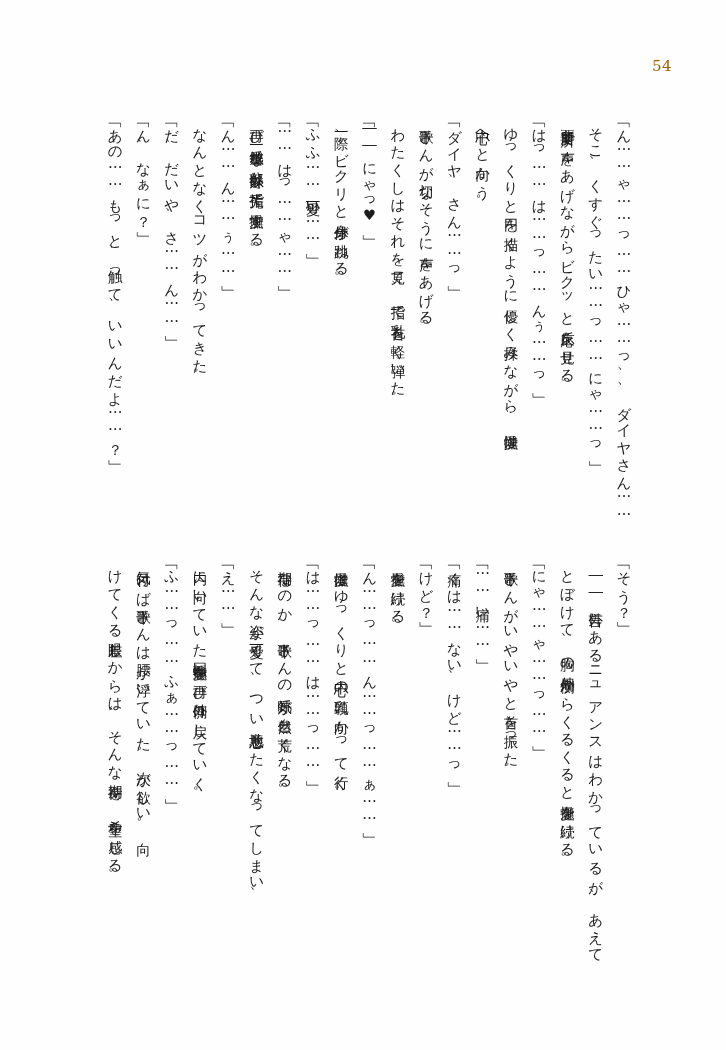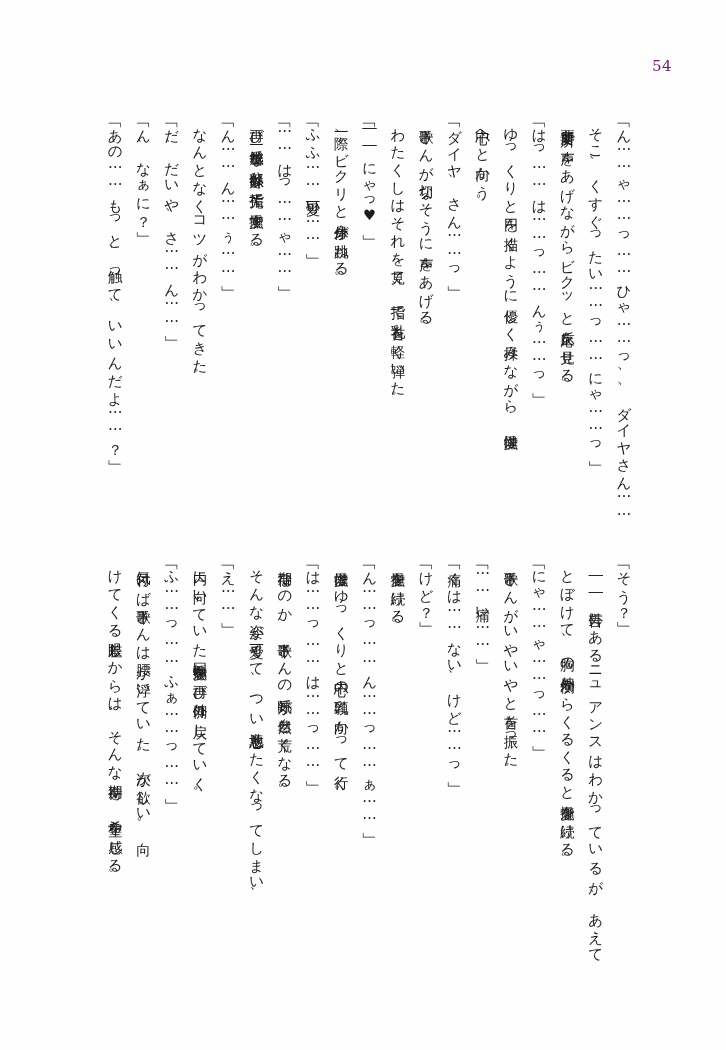--- a/index.html
+++ b/index.html
@@ -22,21 +22,21 @@
     background: #fefefe;
   }
 
   .page-number {
     position: absolute;
     top: 57px;
     right: 54px;
     font-size: 15px;
     font-family: "DejaVu Serif", "Liberation Serif", serif;
     letter-spacing: 0.5px;
-    color: #701a75;
+    color: #a16207;
   }
 
   
   .vtext-block {
     position: absolute;
     writing-mode: vertical-rl;
     -webkit-writing-mode: vertical-rl;
     text-orientation: upright;
     font-size: 14.5px;
     line-height: 1.95;

